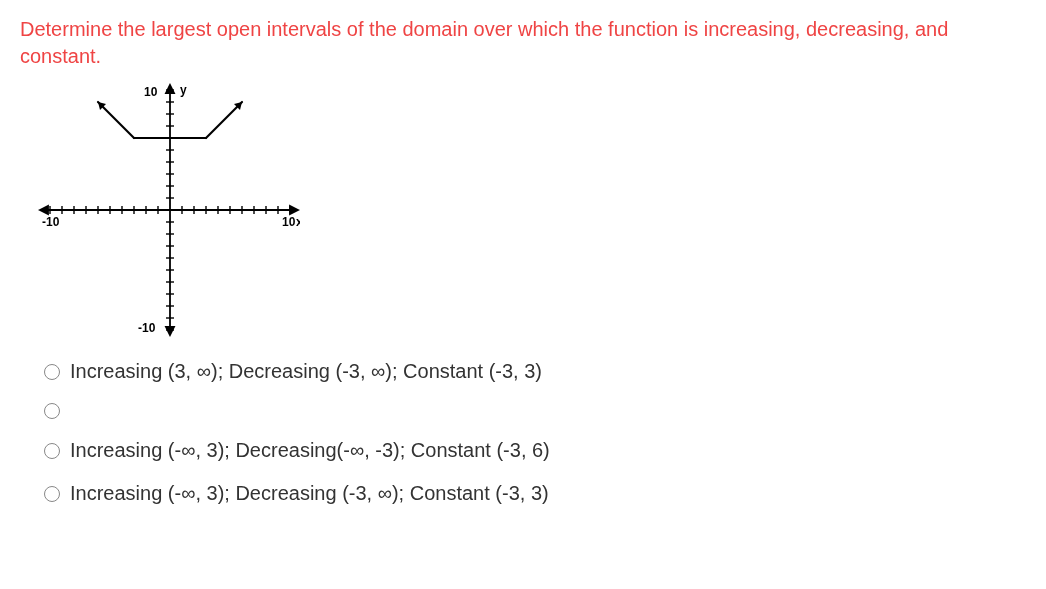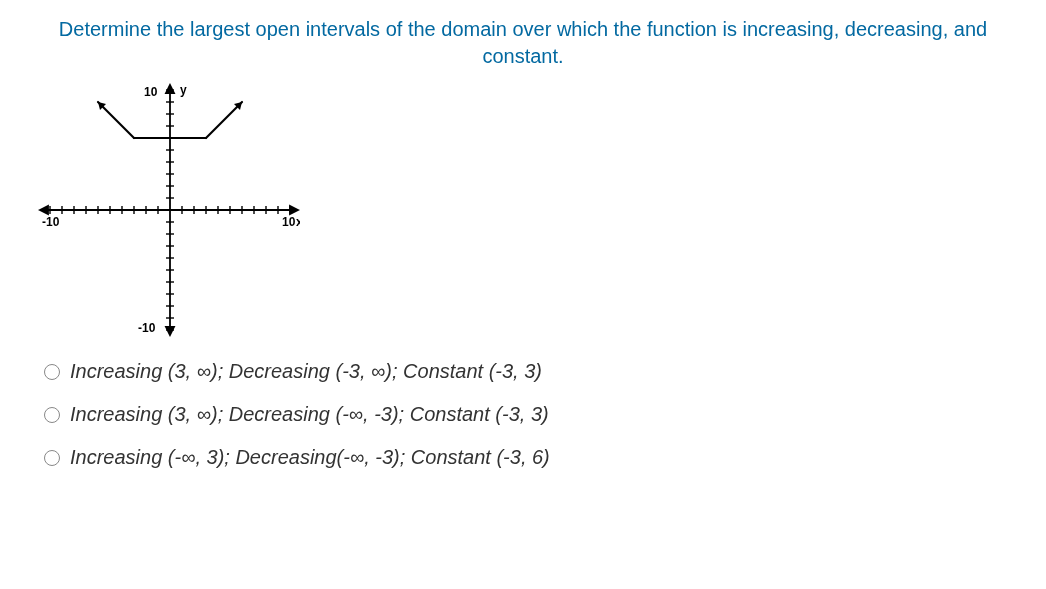--- a/index.html
+++ b/index.html
@@ -8,34 +8,32 @@
     color: #333;
     margin: 0;
     padding: 16px 20px;
     width: 1046px;
     box-sizing: border-box;
     background: #fff;
   }
   .question {
     line-height: 1.35;
     margin-bottom: 8px;
-    color: #0369a1;
-    text-align: center;
+    color: #ef4444;
   }
   .graph-container {
     margin: 10px 0 20px 0;
   }
   .options {
     margin-top: 10px;
   }
   .option-row {
     display: flex;
     align-items: center;
     margin: 20px 0 20px 24px;
-    font-style: italic;
   }
   .radio-circle {
     width: 14px;
     height: 14px;
     border: 1.5px solid #888;
     border-radius: 50%;
     flex: 0 0 auto;
     margin-right: 10px;
     background: #fff;
   }
@@ -130,19 +128,22 @@
   </svg>
 </div>
 
 <div class="options">
   <div class="option-row">
     <span class="radio-circle"></span>
     <span class="option-text">Increasing (3, ∞); Decreasing (-3, ∞); Constant (-3, 3)</span>
   </div>
   <div class="option-row">
     <span class="radio-circle"></span>
-    <span class="option-text">Increasing (3, ∞); Decreasing (-∞, -3); Constant (-3, 3)</span>
   </div>
   <div class="option-row">
     <span class="radio-circle"></span>
     <span class="option-text">Increasing (-∞, 3); Decreasing(-∞, -3); Constant (-3, 6)</span>
   </div>
+  <div class="option-row">
+    <span class="radio-circle"></span>
+    <span class="option-text">Increasing (-∞, 3); Decreasing (-3, ∞); Constant (-3, 3)</span>
+  </div>
 </div>
 
 </body></html>

